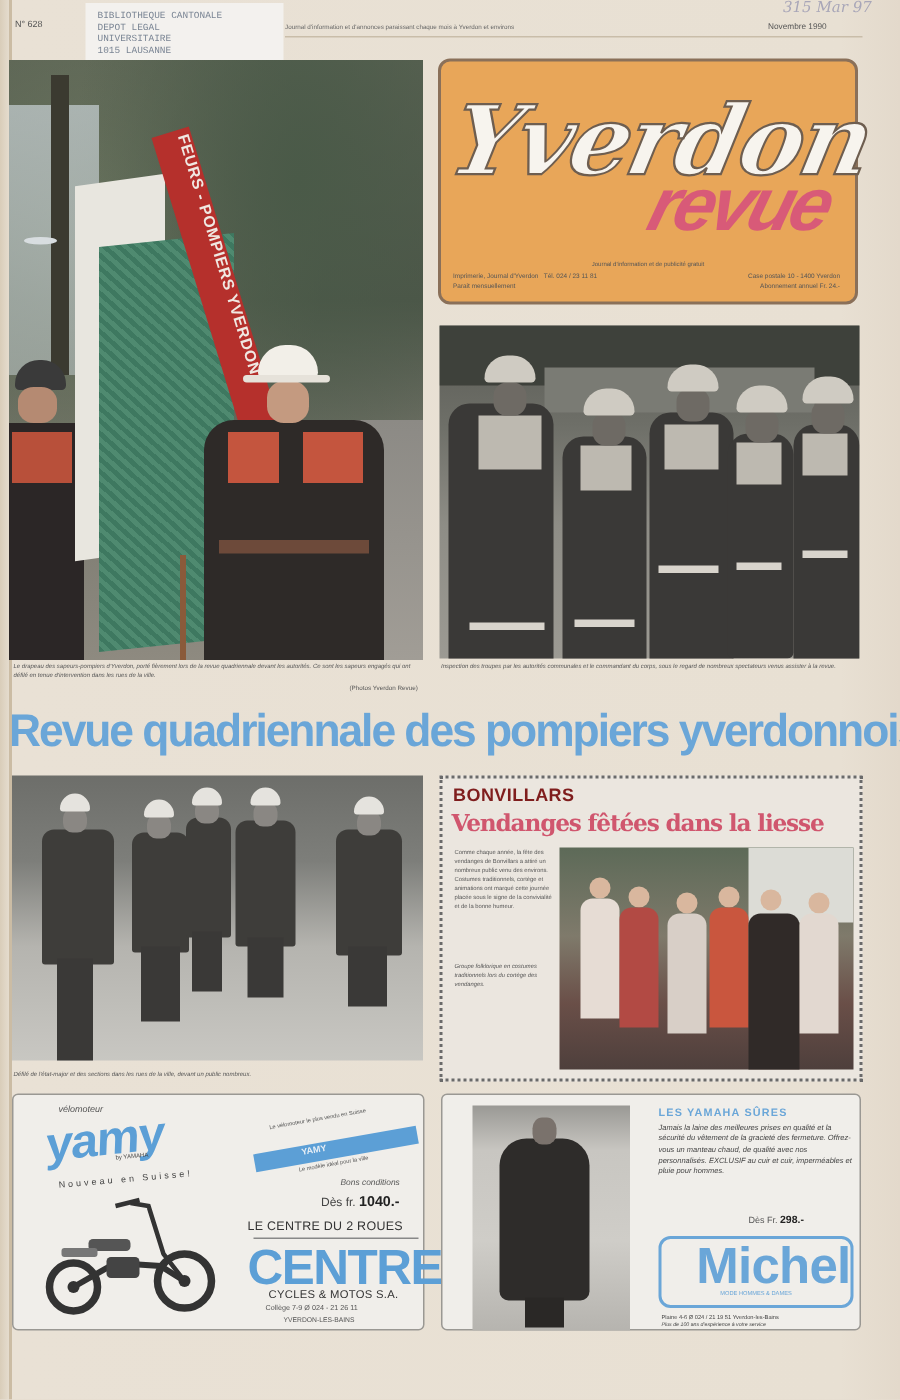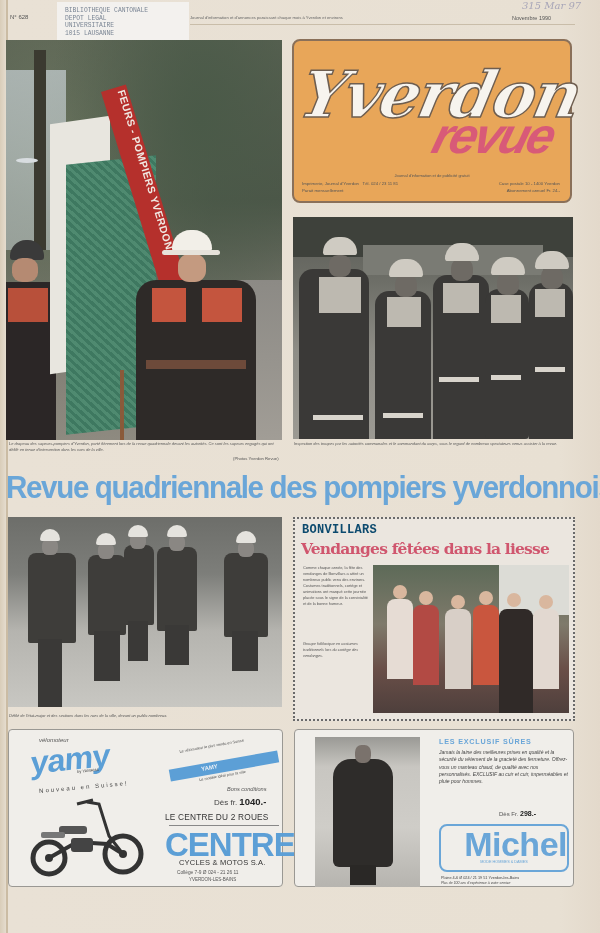--- a/index.html
+++ b/index.html
@@ -84,21 +84,21 @@
 
   .ph3 { left:8px; top:517px; width:274px; height:190px; background:linear-gradient(180deg,#6d6e6a 0%,#7d7e7a 30%,#b5b4af 60%,#c8c7c2 100%); }
   .mar { position:absolute; }
   .mar .h { position:absolute; width:20px; height:12px; background:#e5e3de; border-radius:10px 10px 2px 2px; }
   .mar .f { position:absolute; width:16px; height:16px; background:#8a8783; border-radius:40%; }
   .mar .c { position:absolute; width:38px; height:80px; background:#3e3d3a; border-radius:8px 8px 2px 2px; }
   .mar .l { position:absolute; width:26px; height:60px; background:#3a3937; }
 
   
   .bonv { position:absolute; left:293px; top:517px; width:282px; height:204px; border:2px dotted #6a6a6a; background:#ebe6df; }
-  .bonv .kicker { position:absolute; left:7px; top:4px; font-family:Liberation Mono, monospace; font-weight:bold; font-size:12px; color:#0c4a6e; letter-spacing:.3px; }
+  .bonv .kicker { position:absolute; left:7px; top:4px; font-family:Liberation Sans, sans-serif; font-weight:bold; font-size:12px; color:#7f1d1d; letter-spacing:.3px; }
   .bonv .title { position:absolute; left:6px; top:20px; font-family:"DejaVu Serif", serif; font-weight:bold; font-size:15.5px; color:#d0566e; letter-spacing:-.8px; white-space:nowrap; }
   .bonv .body { position:absolute; left:8px; top:46px; width:65px; font-size:3.9px; line-height:6px; color:#555; }
   .bonv .body2 { position:absolute; left:8px; top:122px; width:65px; font-size:3.9px; line-height:6px; color:#555; font-style:italic; }
   .ph4 { left:78px; top:46px; width:196px; height:148px; background:linear-gradient(180deg,#5d6a58 0%,#7f7a6b 40%,#6a4f48 70%,#4e3f3c 100%); }
   .ph4 .sky { position:absolute; right:0; top:0; width:70px; height:50px; background:#dcdcd6; }
   .per { position:absolute; }
   .per .f { position:absolute; width:14px; height:14px; background:#d9b79e; border-radius:50%; }
   .per .d { position:absolute; width:26px; height:80px; border-radius:8px 8px 0 0; }
 
   
@@ -337,21 +337,21 @@
     <div class="addr1">Collège 7-9      Ø 024 - 21 26 11</div>
     <div class="addr2">YVERDON-LES-BAINS</div>
   </div>
 
   <div class="ad ad2">
     <div class="photo ph5">
       <div class="coat"></div>
         <div class="face"></div>
         <div class="legs"></div>
     </div>
-    <div class="lvt">LES EXCLUSIF SÛRES</div>
+    <div class="lvt">LES YAMAHA SÛRES</div>
     <div class="lvb">Jamais la laine des meilleures prises en qualité et la sécurité du vêtement de la gracieté des fermeture. Offrez-vous un manteau chaud, de qualité avec nos personnalisés. EXCLUSIF au cuir et cuir, imperméables et pluie pour hommes.</div>
     <div class="lvp"><span>Dès Fr.</span> <b>298.-</b></div>
     <div class="michel">
       <div class="m">Michel</div>
       <div class="s">MODE HOMMES &amp; DAMES</div>
     </div>
     <div class="mf1">Plaine 4-6   Ø 024 / 21 19 51   Yverdon-les-Bains</div>
     <div class="mf2">Plus de 100 ans d'expérience à votre service</div>
   </div>
 </div>

